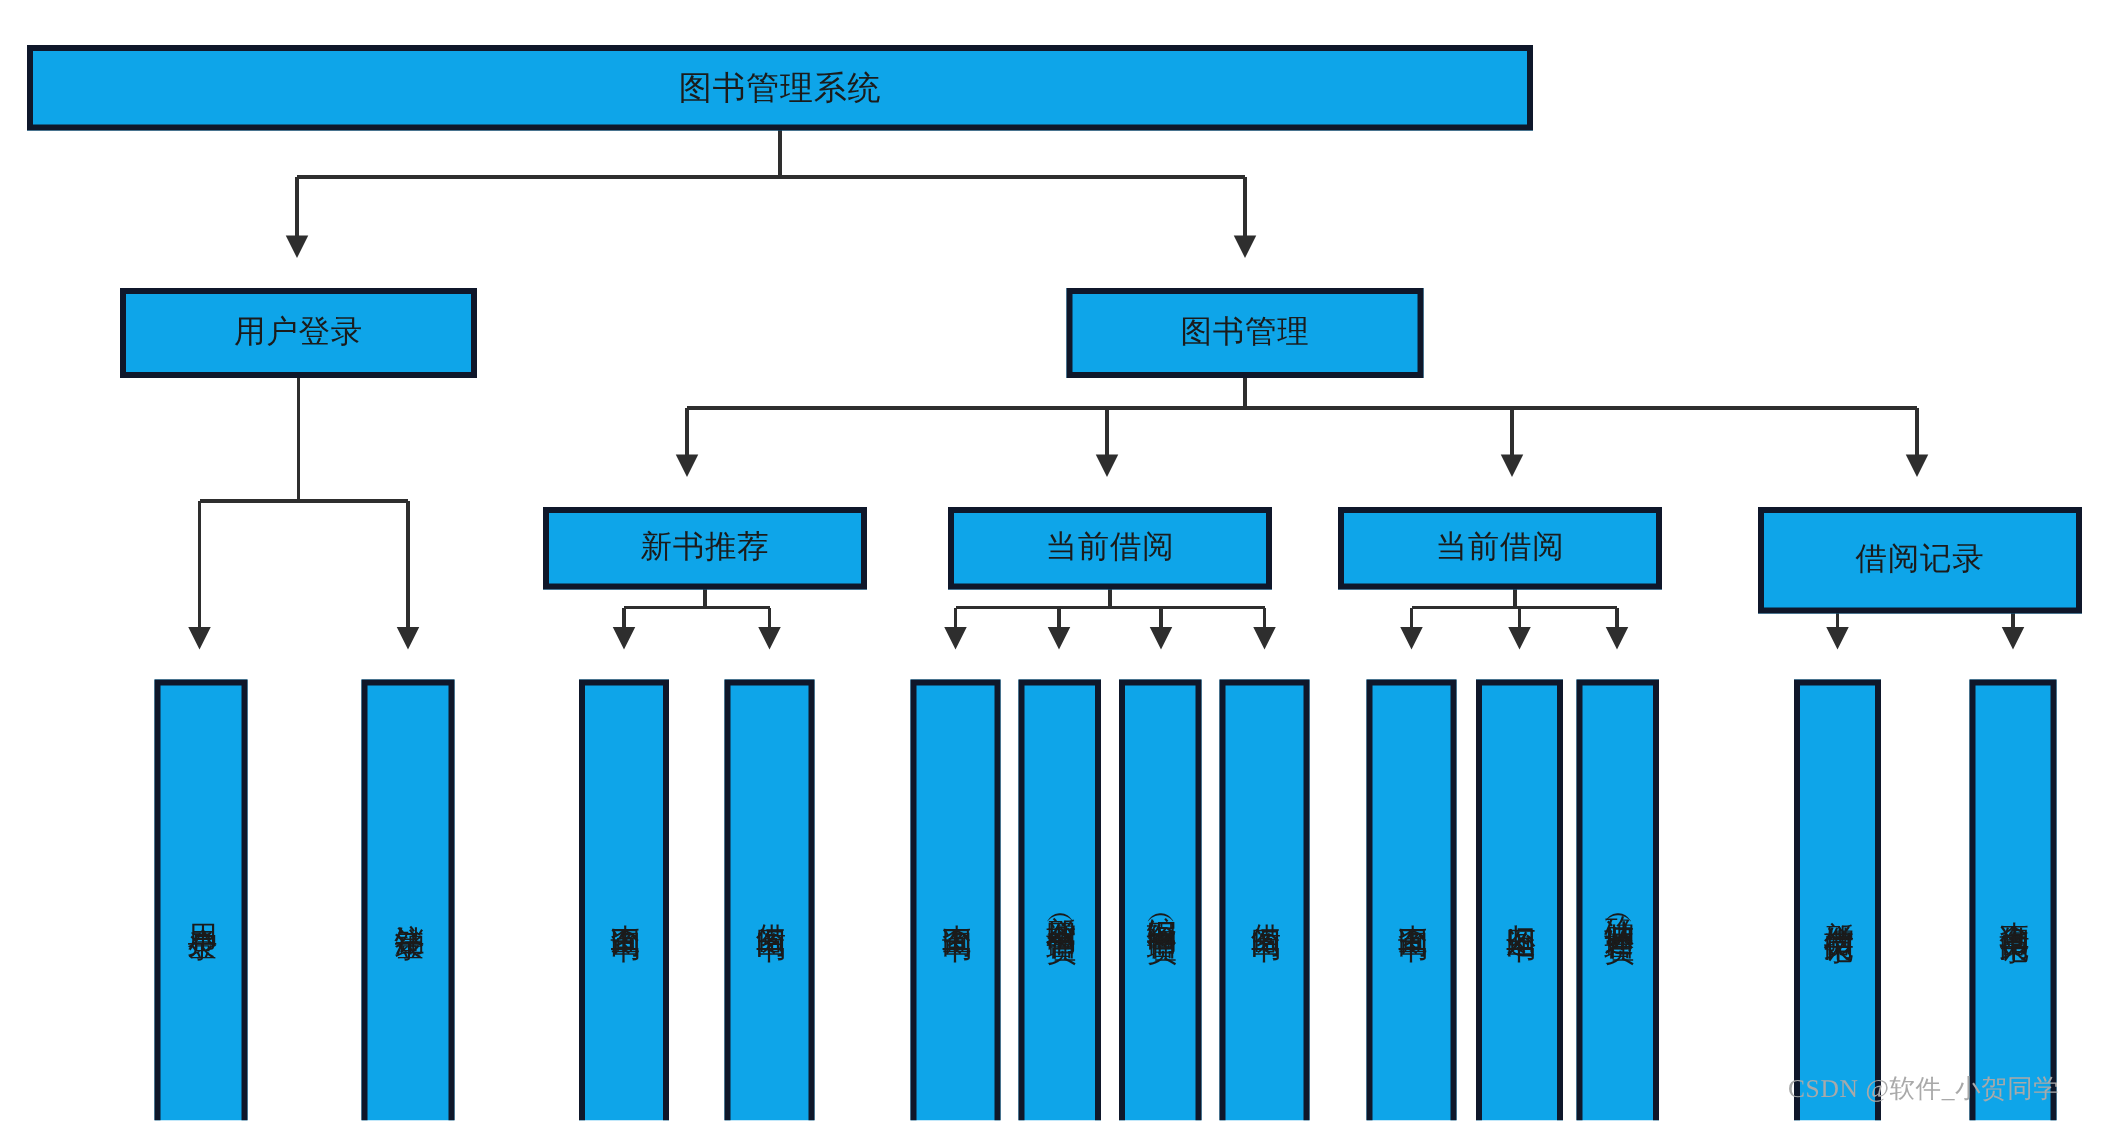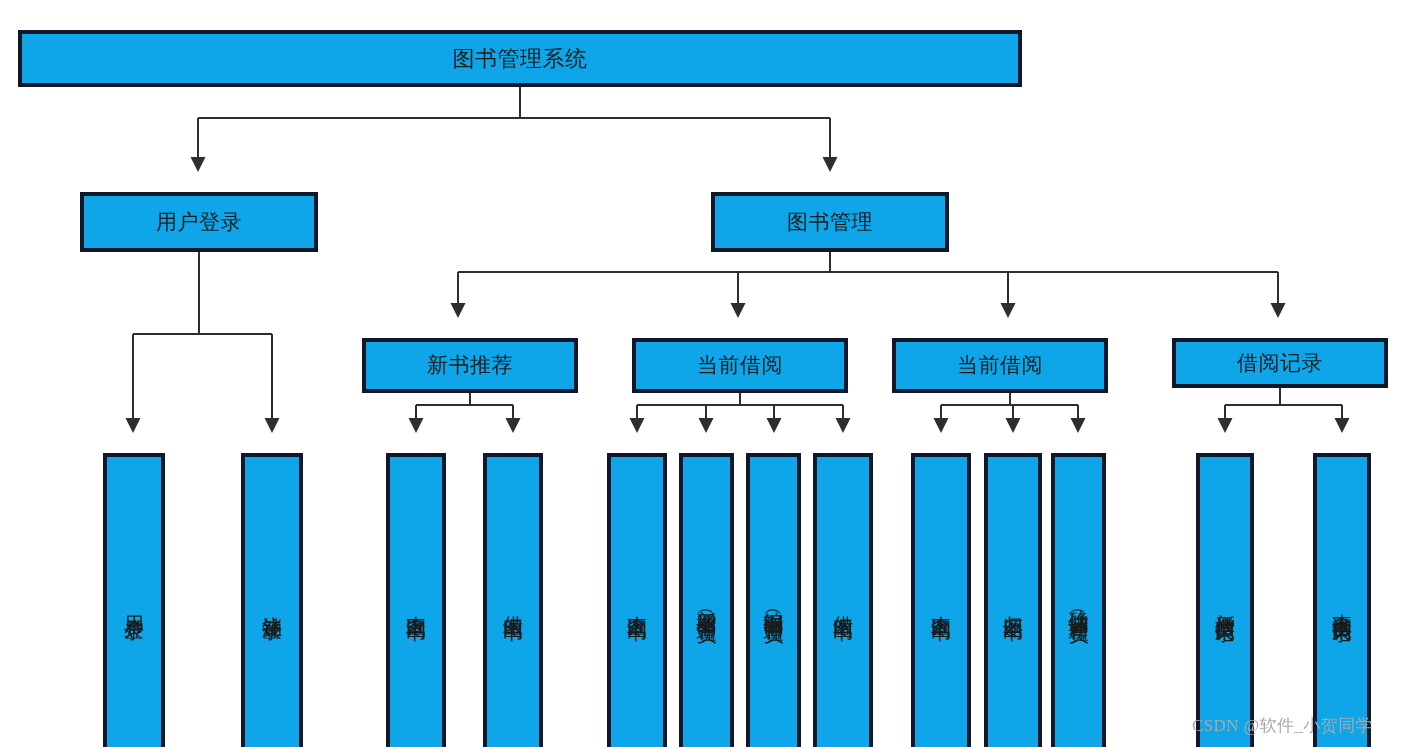--- a/index.html
+++ b/index.html
@@ -170,21 +170,21 @@
       </div>
       <div class="node-box" style="left: 911px; top: 433px; width: 60px; height: 302px;">
         <span class="node-label-v">查询图书</span>
       </div>
       <div class="node-box" style="left: 984px; top: 433px; width: 58px; height: 302px;">
         <span class="node-label-v">归还图书</span>
       </div>
       <div class="node-box" style="left: 1051px; top: 433px; width: 55px; height: 302px;">
         <span class="node-label-v">确认归还（管理员）</span>
       </div>
-      <div class="node-box" style="left: 1172px; top: 318px; width: 216px; height: 50px;">
+      <div class="node-box" style="left: 1172px; top: 318px; width: 216px; height: 71px;">
         <span class="node-label-h">借阅记录</span>
       </div>
       <div class="node-box" style="left: 1196px; top: 433px; width: 58px; height: 302px;">
         <span class="node-label-v">新增借阅记录</span>
       </div>
       <div class="node-box" style="left: 1313px; top: 433px; width: 58px; height: 302px;">
         <span class="node-label-v">查询借阅记录</span>
       </div>
     </div>
 

